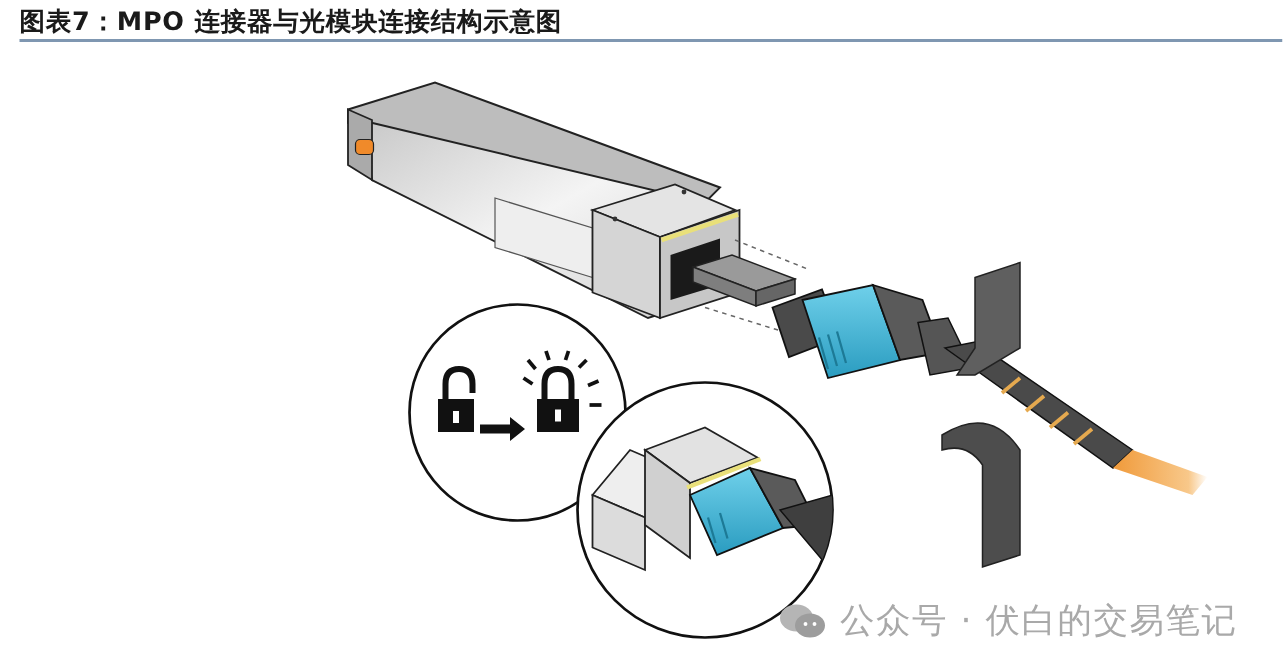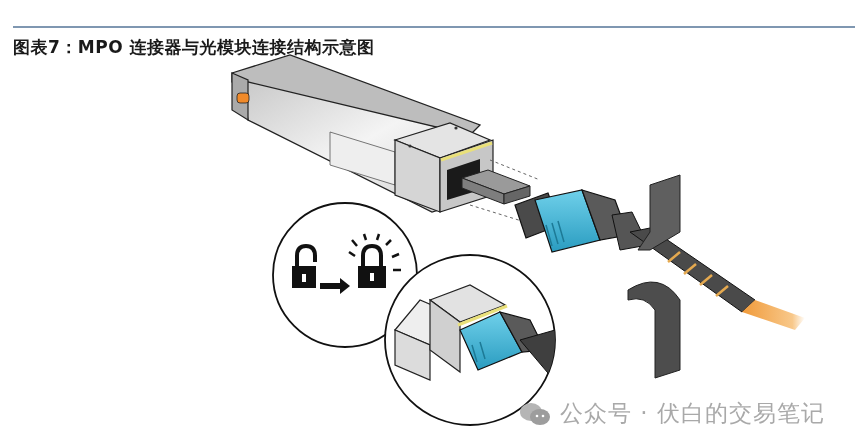--- a/index.html
+++ b/index.html
@@ -1,19 +1,19 @@
 <!DOCTYPE html>
 <html><head>
 <meta charset="utf-8">
 <style>
   html, body { margin:0; padding:0; background:#ffffff; }
   body { width:855px; height:435px; position:relative; overflow:hidden;
          font-family:"DejaVu Sans", "Liberation Sans", sans-serif; }
   .caption { position:absolute; left:13px; top:3px; font-size:17px; font-weight:bold;
-             color:#1a1a1a; letter-spacing:0.5px; white-space:nowrap;margin-top:33px; }
+             color:#1a1a1a; letter-spacing:0.5px; white-space:nowrap; }
   .rule { position:absolute; left:13px; right:0; top:26px; height:2px; background:#7f97b1; }
   .figure { position:absolute; left:0; top:0; width:855px; height:435px; }
   .watermark { position:absolute; left:518px; top:398px; display:flex; align-items:center;
                color:#a9a9a9; font-size:23px; letter-spacing:1px; white-space:nowrap; }
   .wm-icon { width:34px; height:28px; margin-right:8px; }
 </style>
 </head>
 <body>
 
 <div class="caption">

